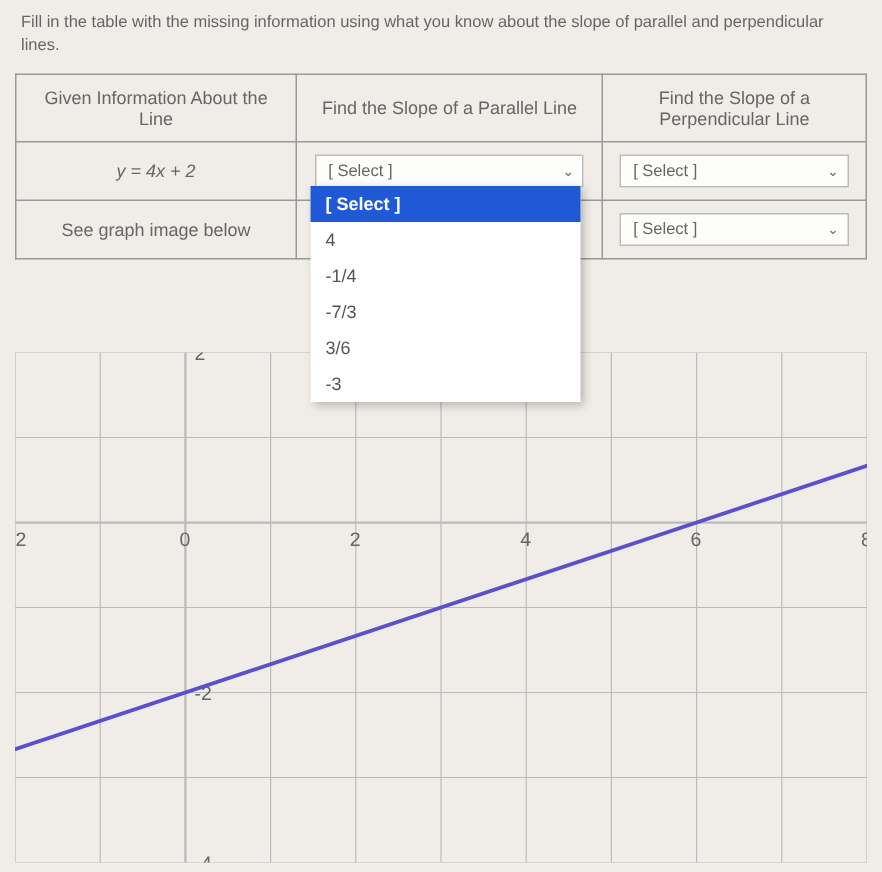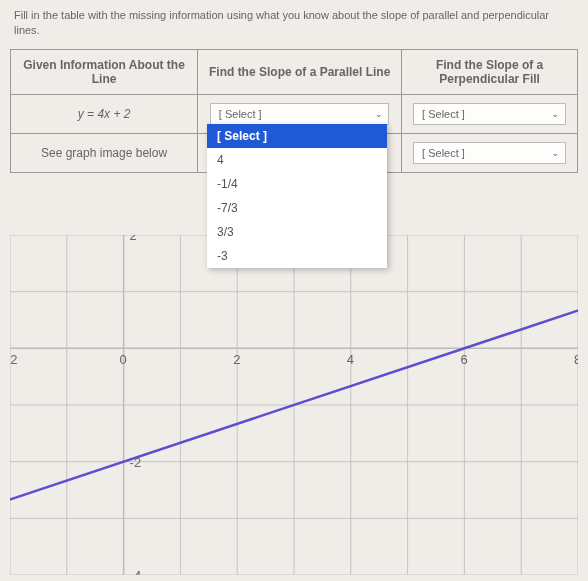--- a/index.html
+++ b/index.html
@@ -28,21 +28,21 @@
     font-size: 12px;
     background: #f0ede8;
   }
   th, td {
     border: 1px solid #999;
     padding: 8px 6px;
     text-align: center;
     vertical-align: middle;
     color: #666;
   }
-  th { font-weight: bold; }
+  th { font-weight: normal; }
   .col1 { width: 33%; }
   .col2 { width: 36%; text-align: center; }
   .col3 { width: 31%; }
   .select {
     display: inline-flex;
     align-items: center;
     justify-content: space-between;
     width: 94%;
     height: 22px;
     border: 1px solid #bbb;
@@ -87,21 +87,21 @@
 <body>
 
 <div class="instructions">Fill in the table with the missing information using what you know about the slope of parallel and perpendicular lines.</div>
 
 <div class="table-wrap">
   <table>
     <tbody>
         <tr>
       <th class="col1">Given Information About the Line</th>
       <th class="col2">Find the Slope of a Parallel Line</th>
-      <th class="col3">Find the Slope of a Perpendicular Fill</th>
+      <th class="col3">Find the Slope of a Perpendicular Line</th>
     </tr>
     <tr>
       <td><span class="italic">y = 4x + 2</span></td>
       <td>
         <div class="select">
           <span>[ Select ]</span>
           <span class="chev">⌄</span>
         </div>
       </td>
       <td>
@@ -122,21 +122,21 @@
       </td>
     </tr>
   </tbody>
     </table>
 
   <div class="dropdown">
     <div class="opt header">[ Select ]</div>
     <div class="opt">4</div>
     <div class="opt">-1/4</div>
     <div class="opt">-7/3</div>
-    <div class="opt">3/3</div>
+    <div class="opt">3/6</div>
     <div class="opt">-3</div>
   </div>
 </div>
 
 <svg class="graph" viewBox="0 0 568 340" id="graph-svg">
     <line x1="0" y1="0" x2="0" y2="340" stroke="#bbb" stroke-width="0.8"></line>
     <line x1="56.800000000000004" y1="0" x2="56.800000000000004" y2="340" stroke="#bbb" stroke-width="0.8"></line>
     <line x1="113.60000000000001" y1="0" x2="113.60000000000001" y2="340" stroke="#bbb" stroke-width="1.5"></line>
     <line x1="170.4" y1="0" x2="170.4" y2="340" stroke="#bbb" stroke-width="0.8"></line>
     <line x1="227.20000000000002" y1="0" x2="227.20000000000002" y2="340" stroke="#bbb" stroke-width="0.8"></line>

